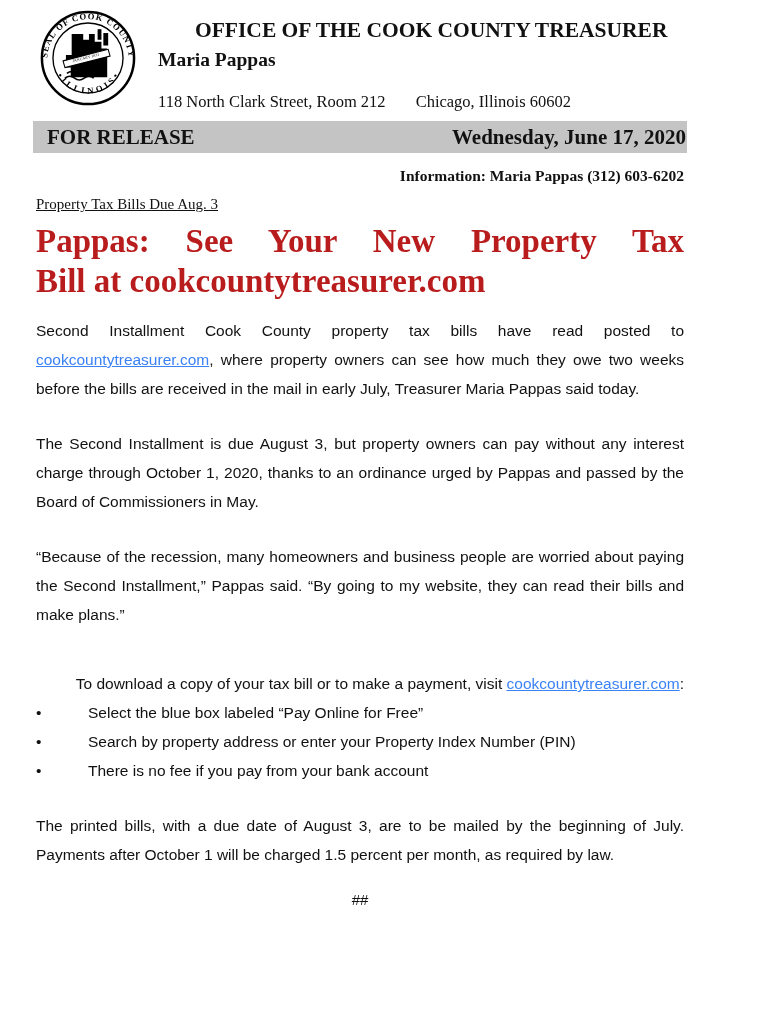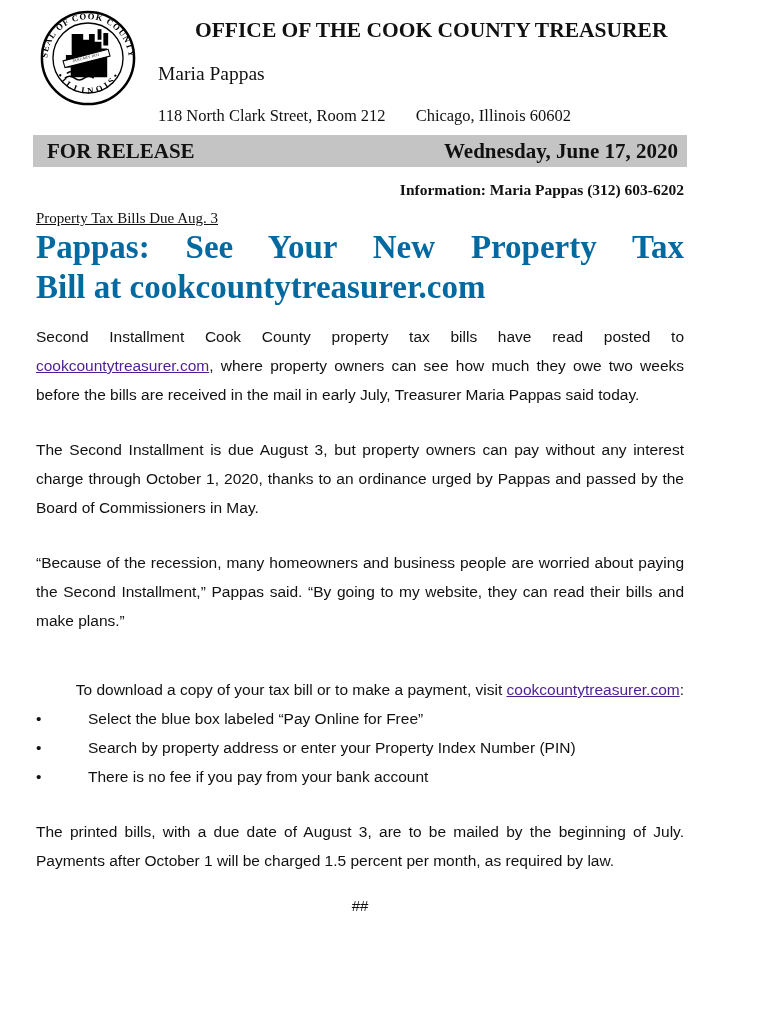--- a/index.html
+++ b/index.html
@@ -7,53 +7,53 @@
     width:768px; height:1026px; box-sizing:border-box;
     background:#ffffff; color:#111111;
     padding:10px 84px 0 36px; overflow:hidden;
     font-family:"Liberation Sans", sans-serif;
   }
   
   .header { display:flex; align-items:flex-start; }
   .seal { width:96px; height:96px; flex:0 0 auto; margin-left:4px; }
   .header-text { margin-left:22px; padding-top:8px; font-family:"Liberation Serif", serif; }
   .org  { font-size:21.5px; font-weight:bold; white-space:nowrap;margin-left:37px; }
-  .name { font-size:19.5px; font-weight:normal; margin-top:20px; }
+  .name { font-size:19.5px; font-weight:bold; margin-top:6px; }
   .addr { font-size:16.5px; margin-top:21px; }
   .addr .city { margin-left:30px; }
   
   .release-bar {
     margin:9px -3px 0; background:#c4c4c4; height:32px;
     display:flex; align-items:center; justify-content:space-between;
     font-family:"Liberation Serif", serif; font-weight:bold; font-size:21px;
-    padding:0 9px 0 14px;
+    padding:0 1px 0 14px;
   }
   
   .info-line {
     text-align:right; font-family:"Liberation Serif", serif;
     font-weight:bold; font-size:15.5px; margin-top:14px;
   }
   .slug {
     font-family:"Liberation Serif", serif; font-size:15px;
     text-decoration:underline; margin-top:11px;
   }
   
   .headline {
     font-family:"Liberation Serif", serif; font-weight:bold;
-    font-size:33px; line-height:40px; color:#0369a1;
+    font-size:33px; line-height:40px; margin-top:8px; color:#b91c1c;
   }
   .headline .l1 { text-align:justify; text-align-last:justify; }
   
   p.body {
     font-size:15.5px; line-height:29px; text-align:justify;
     margin:26px 0 0 0;
   }
   p.first { margin-top:15px; }
   p.noj { text-align:right;margin-top:40px; }
-  a.doclink { color:#4c1d95; text-decoration:underline; }
+  a.doclink { color:#3b82f6; text-decoration:underline; }
   .bullets { margin-top:0; }
   .bullet-row { display:flex; font-size:15.5px; line-height:29px; text-align:left; }
   .bullet-glyph { width:52px; flex:0 0 auto; }
   .footer-mark { text-align:center; font-size:15px; margin-top:22px; }
 </style>
 </head>
 <body>
 
 <div class="page">
 

